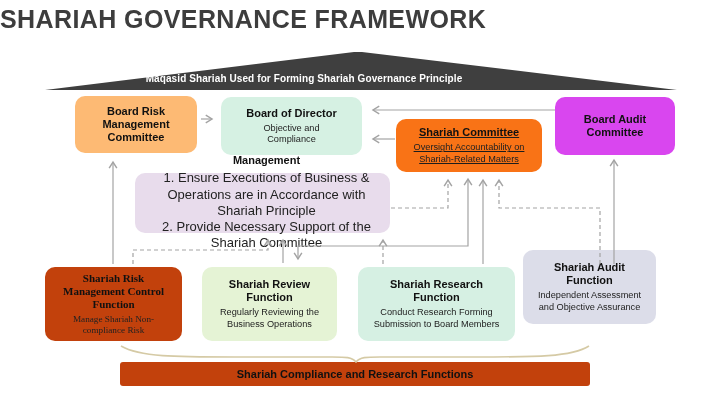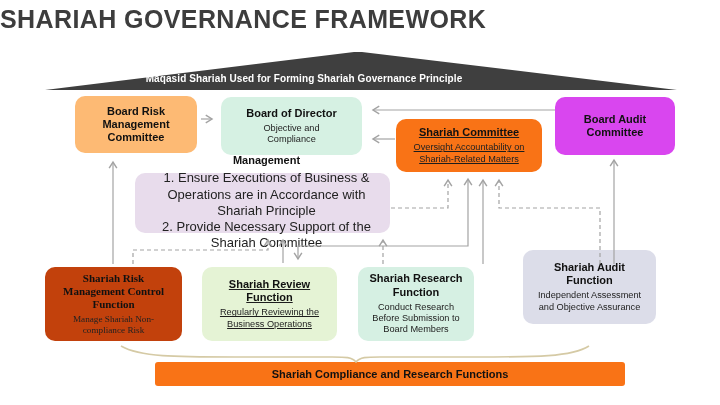--- a/index.html
+++ b/index.html
@@ -22,22 +22,22 @@
   }
   .box .bt{font-size:11px;font-weight:bold;line-height:1.2;color:#111;}
   .box .bs{font-size:9.2px;line-height:1.22;margin-top:3px;color:#222;}
   .mg-items{font-size:13px;line-height:1.25;margin-top:3px;color:#222;text-align:center;}
   #box-board-risk      {left:75px; top:96px; width:122px;height:57px;}
   #box-board-director  {left:221px;top:97px; width:141px;height:58px;}
   #box-shariah-cmte    {left:396px;top:119px;width:146px;height:53px;}
   #box-board-audit     {left:555px;top:97px; width:120px;height:58px;}
   #box-management      {left:135px;top:173px;width:255px;height:60px;padding-left:16px;}
   #box-risk-fn         {left:45px; top:267px;width:137px;height:74px;}
-  #box-review-fn       {left:202px;top:267px;width:135px;height:74px;text-decoration:underline;}
-  #box-research-fn     {left:358px;top:267px;width:116px;height:74px;}
+  #box-review-fn       {left:202px;top:267px;width:135px;height:74px;}
+  #box-research-fn     {left:358px;top:267px;width:157px;height:74px;}
   #box-audit-fn        {left:523px;top:250px;width:133px;height:74px;}
   #bottom-bar{
     position:absolute;left:120px;top:362px;width:470px;height:24px;border-radius:3px;
     display:flex;align-items:center;justify-content:center;
     font-size:11px;font-weight:bold;color:#111;
   }
   .overlay{position:absolute;left:0;top:0;pointer-events:none;}
   .bs-narrow{max-width:104px;}
 </style>
 </head>
@@ -81,29 +81,29 @@
     <div class="bs">Manage Shariah Non-compliance Risk</div>
   </div>
 
   <div class="box" id="box-review-fn" style="background-color: rgb(229, 243, 213);">
     <div class="bt">Shariah Review Function</div>
     <div class="bs">Regularly Reviewing the Business Operations</div>
   </div>
 
   <div class="box" id="box-research-fn" style="background-color: rgb(214, 240, 227);">
     <div class="bt">Shariah Research Function</div>
-    <div class="bs">Conduct Research Before Submission to Board Members</div>
+    <div class="bs">Conduct Research Forming Submission to Board Members</div>
   </div>
 
   <div class="box" id="box-audit-fn" style="background-color: rgb(220, 221, 233);">
     <div class="bt">Shariah Audit Function</div>
     <div class="bs">Independent Assessment and Objective Assurance</div>
   </div>
 
-  <div id="bottom-bar" style="background-color: #f97316; margin-left: 35px;">
+  <div id="bottom-bar" style="background-color: #c2410c;">
     <span>Shariah Compliance and Research Functions</span>
   </div>
 
   <svg class="overlay" width="720" height="405">
     <defs>
       <marker id="ah" viewBox="0 0 8 8" refX="6.2" refY="4" markerWidth="8" markerHeight="8" orient="auto-start-reverse">
         <path d="M1,0.8 L6.2,4 L1,7.2" fill="none" stroke="#a3a3a3" stroke-width="1.2"></path>
       </marker>
     </defs>
     <g stroke="#a3a3a3" stroke-width="1.2" fill="none">

